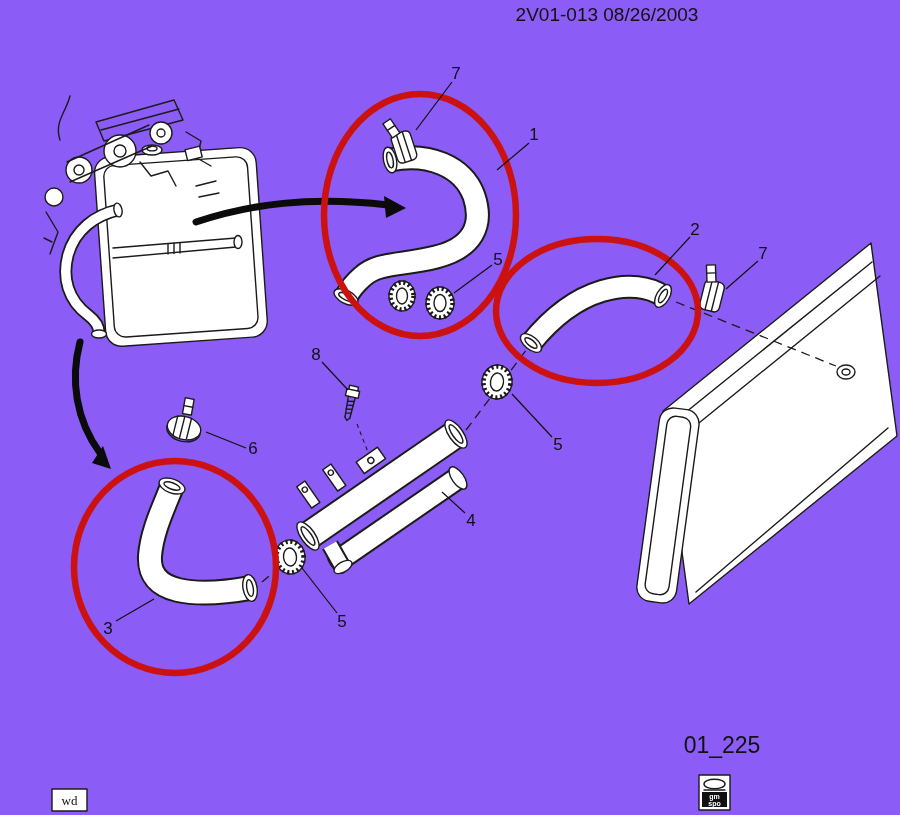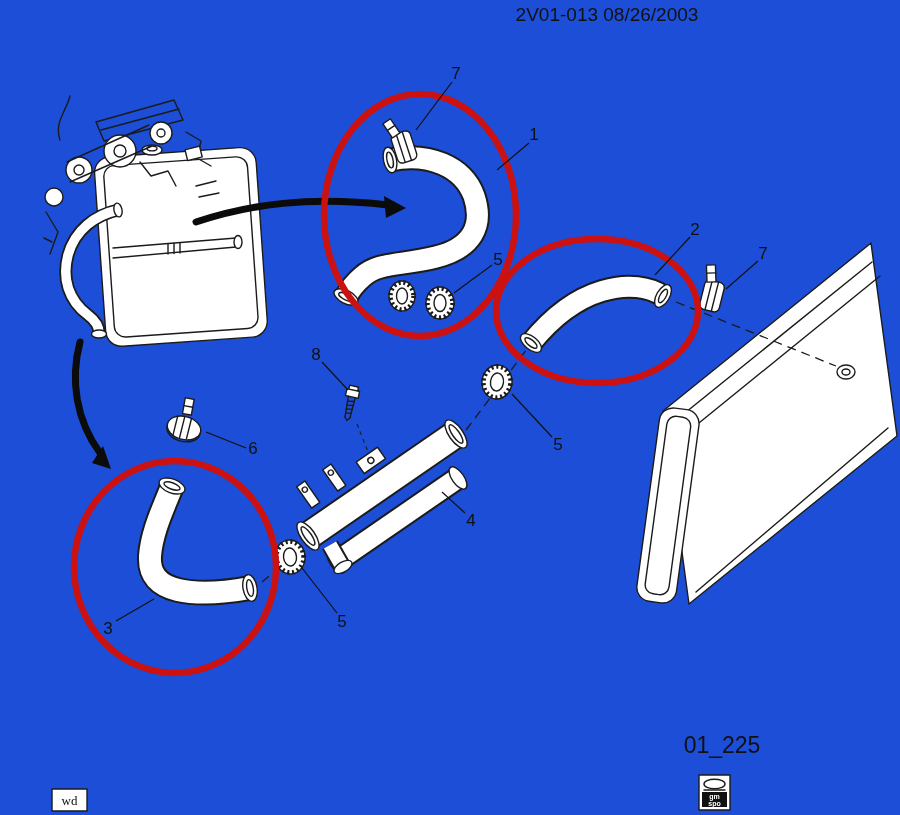--- a/index.html
+++ b/index.html
@@ -1,16 +1,16 @@
 <!DOCTYPE html>
 <html style="--highlight: #cc1111; --line: #1b1b1b; --background: #ffffff;"><head>
 <meta charset="utf-8">
 <style>
   html,body{margin:0;padding:0;background:#fff;}
-  .page{position:relative;width:900px;height:815px;background:#1d4ed8;overflow:hidden;
+  .page{position:relative;width:900px;height:815px;background:#8b5cf6;overflow:hidden;
         font-family:"Liberation Sans",sans-serif;}
   svg{display:block;}
   .ln{fill:none;stroke:var(--line,#1b1b1b);stroke-width:1.4;stroke-linecap:round;stroke-linejoin:round;}
   .fw{fill:#fff;stroke:var(--line,#1b1b1b);stroke-width:1.4;stroke-linejoin:round;}
   .tube-o{fill:none;stroke:var(--line,#1b1b1b);stroke-linecap:butt;}
   .tube-i{fill:none;stroke:#fff;stroke-linecap:butt;}
   .dash{fill:none;stroke:var(--line,#1b1b1b);stroke-width:1.3;stroke-dasharray:9 6;}
   .dash2{fill:none;stroke:var(--line,#1b1b1b);stroke-width:1.1;stroke-dasharray:4 4;}
   .rib{fill:none;stroke:var(--line,#1b1b1b);stroke-width:4.5;stroke-dasharray:2.2 2.8;}
   .red-circle{fill:none;stroke:var(--highlight,#cc1111);stroke-width:6.5;}

